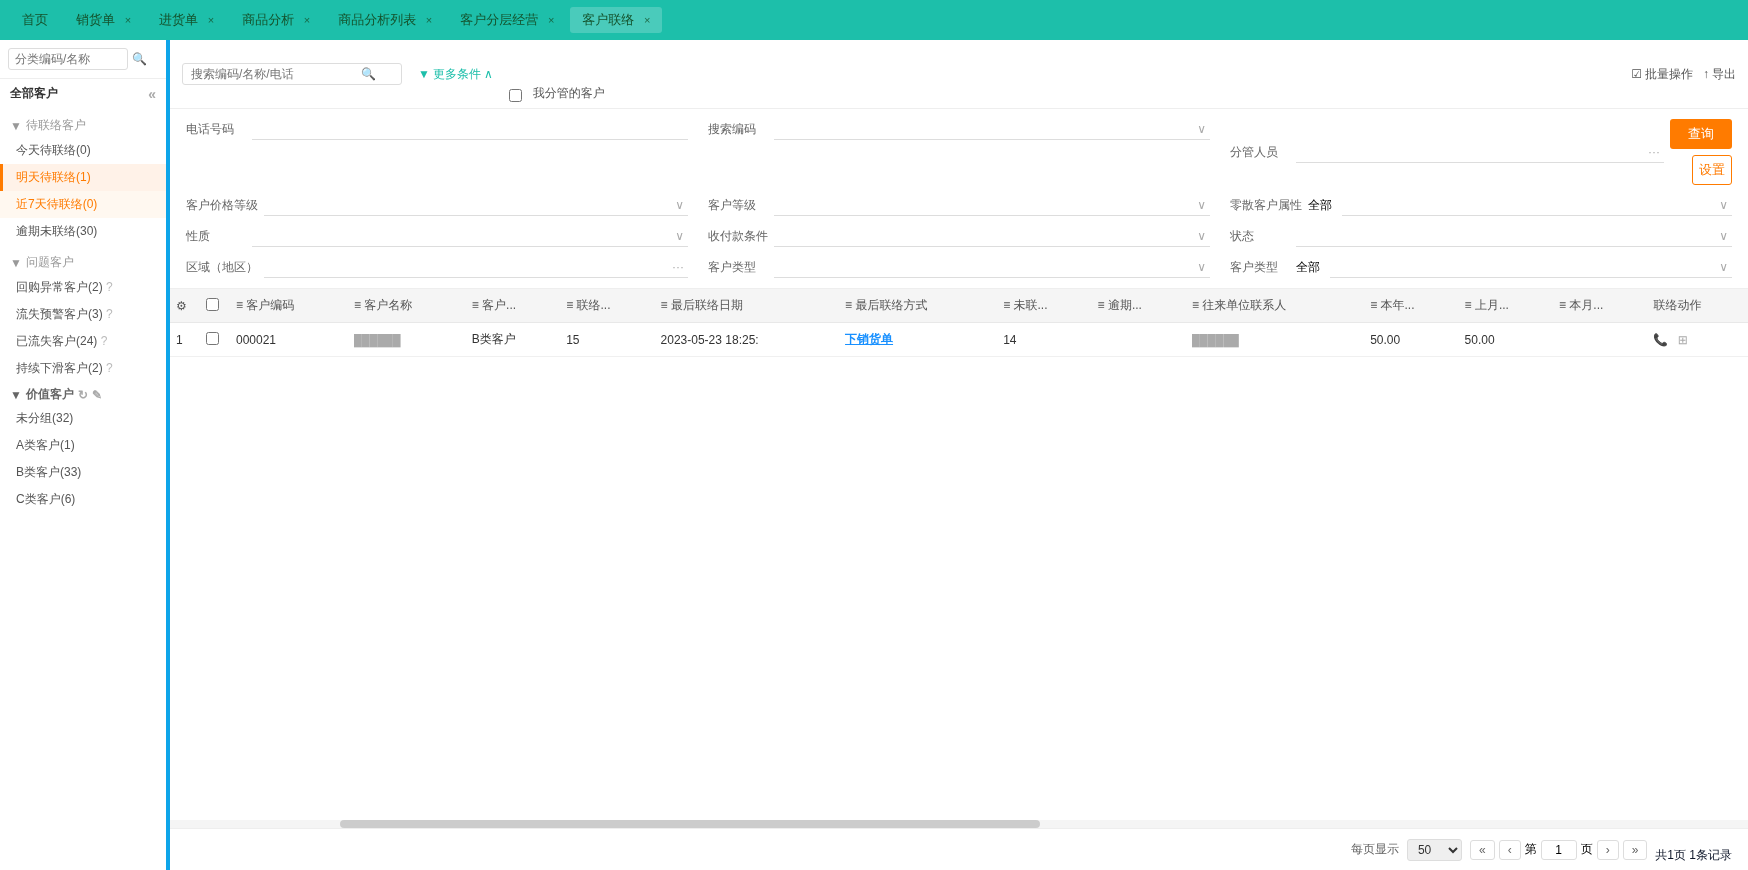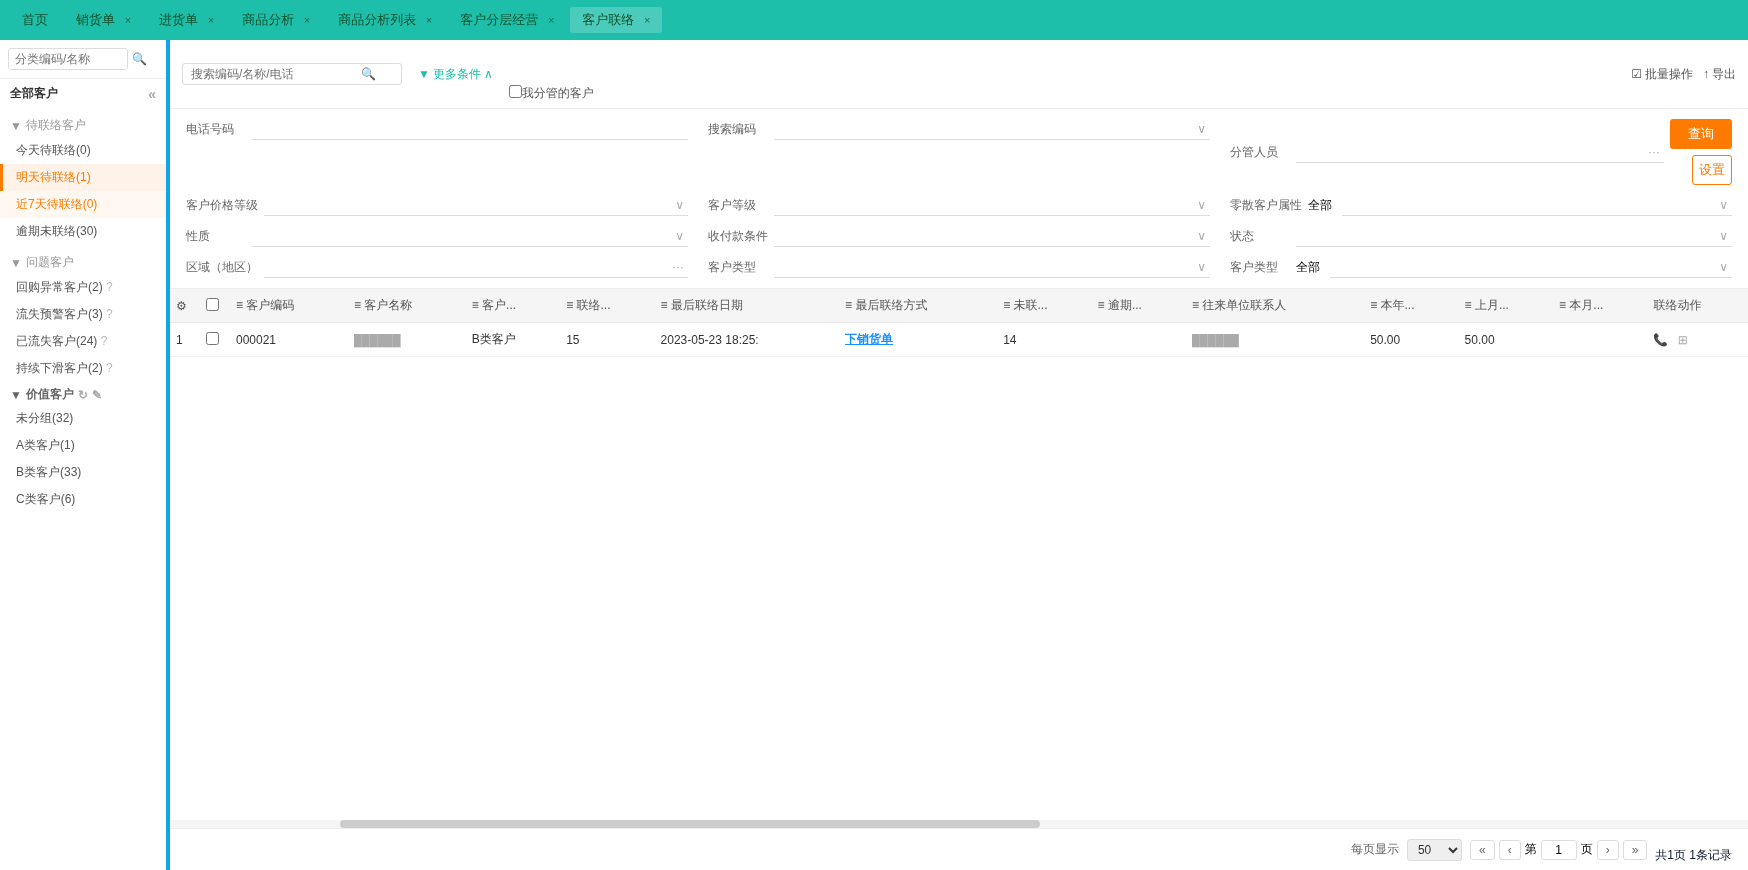--- a/index.html
+++ b/index.html
@@ -29,21 +29,21 @@
 
     
     .content-area { flex: 1; display: flex; flex-direction: column; overflow: hidden; }
 
     
     .toolbar { background: #fff; padding: 6px 12px; display: flex; align-items: center; gap: 8px; border-bottom: 1px solid #eee; }
     .search-box { display: flex; align-items: center; border: 1px solid #ddd; border-radius: 3px; padding: 3px 8px; width: 220px; }
     .search-box input { border: none; outline: none; font-size: 12px; color: #999; width: 170px; }
     .search-icon-btn { color: #aaa; cursor: pointer; }
     .filter-btn { display: flex; align-items: center; gap: 3px; color: #1dbfaa; cursor: pointer; padding: 3px 8px; border-radius: 3px; }
-    .my-customer-check { display: flex; align-items: flex-start; gap: 0; color: #555; cursor: pointer; margin-top: 39px; }
+    .my-customer-check { display: flex; align-items: flex-end; gap: 11px; color: #555; cursor: pointer; margin-top: 39px; }
     .toolbar-right { margin-left: auto; display: flex; align-items: center; gap: 10px; }
     .batch-op-btn { display: flex; align-items: center; gap: 3px; color: #555; cursor: pointer; }
     .export-btn { display: flex; align-items: center; gap: 3px; color: #555; cursor: pointer; }
     .filter-row { display: flex; align-items: center; gap: 6px; }
     .filter-label { color: #666; white-space: nowrap; min-width: 60px; }
     .filter-input { border: none; border-bottom: 1px solid #ddd; padding: 3px 4px; flex: 1; font-size: 12px; color: #333; outline: none; }
     .filter-select-box { display: flex; align-items: center; flex: 1; border-bottom: 1px solid #ddd; padding: 3px 4px; gap: 4px; }
     .filter-select-box .arrow { color: #aaa; }
     .query-btn { background: #ff7b00; color: #fff; border: none; padding: 6px 18px; border-radius: 3px; cursor: pointer; font-size: 13px; }
     .settings-btn { background: #fff; color: #ff7b00; border: 1px solid #ff7b00; padding: 5px 6px; border-radius: 3px; cursor: pointer; font-size: 13px; }

